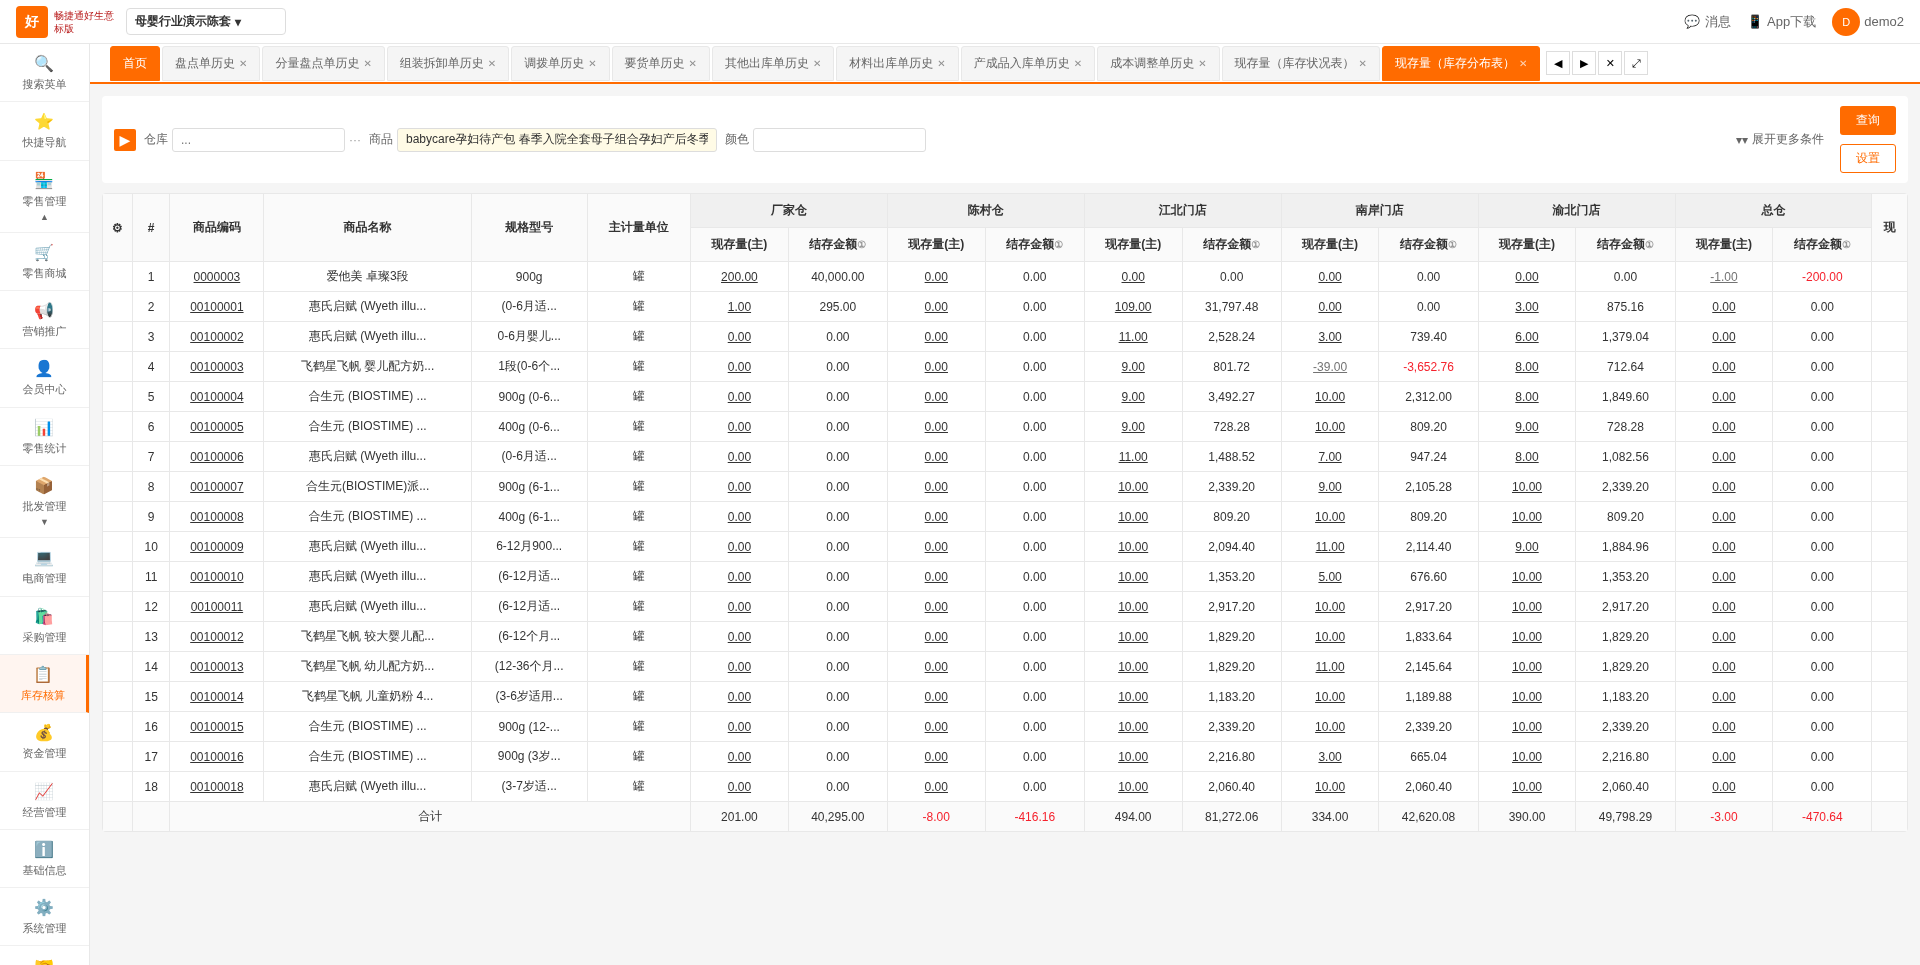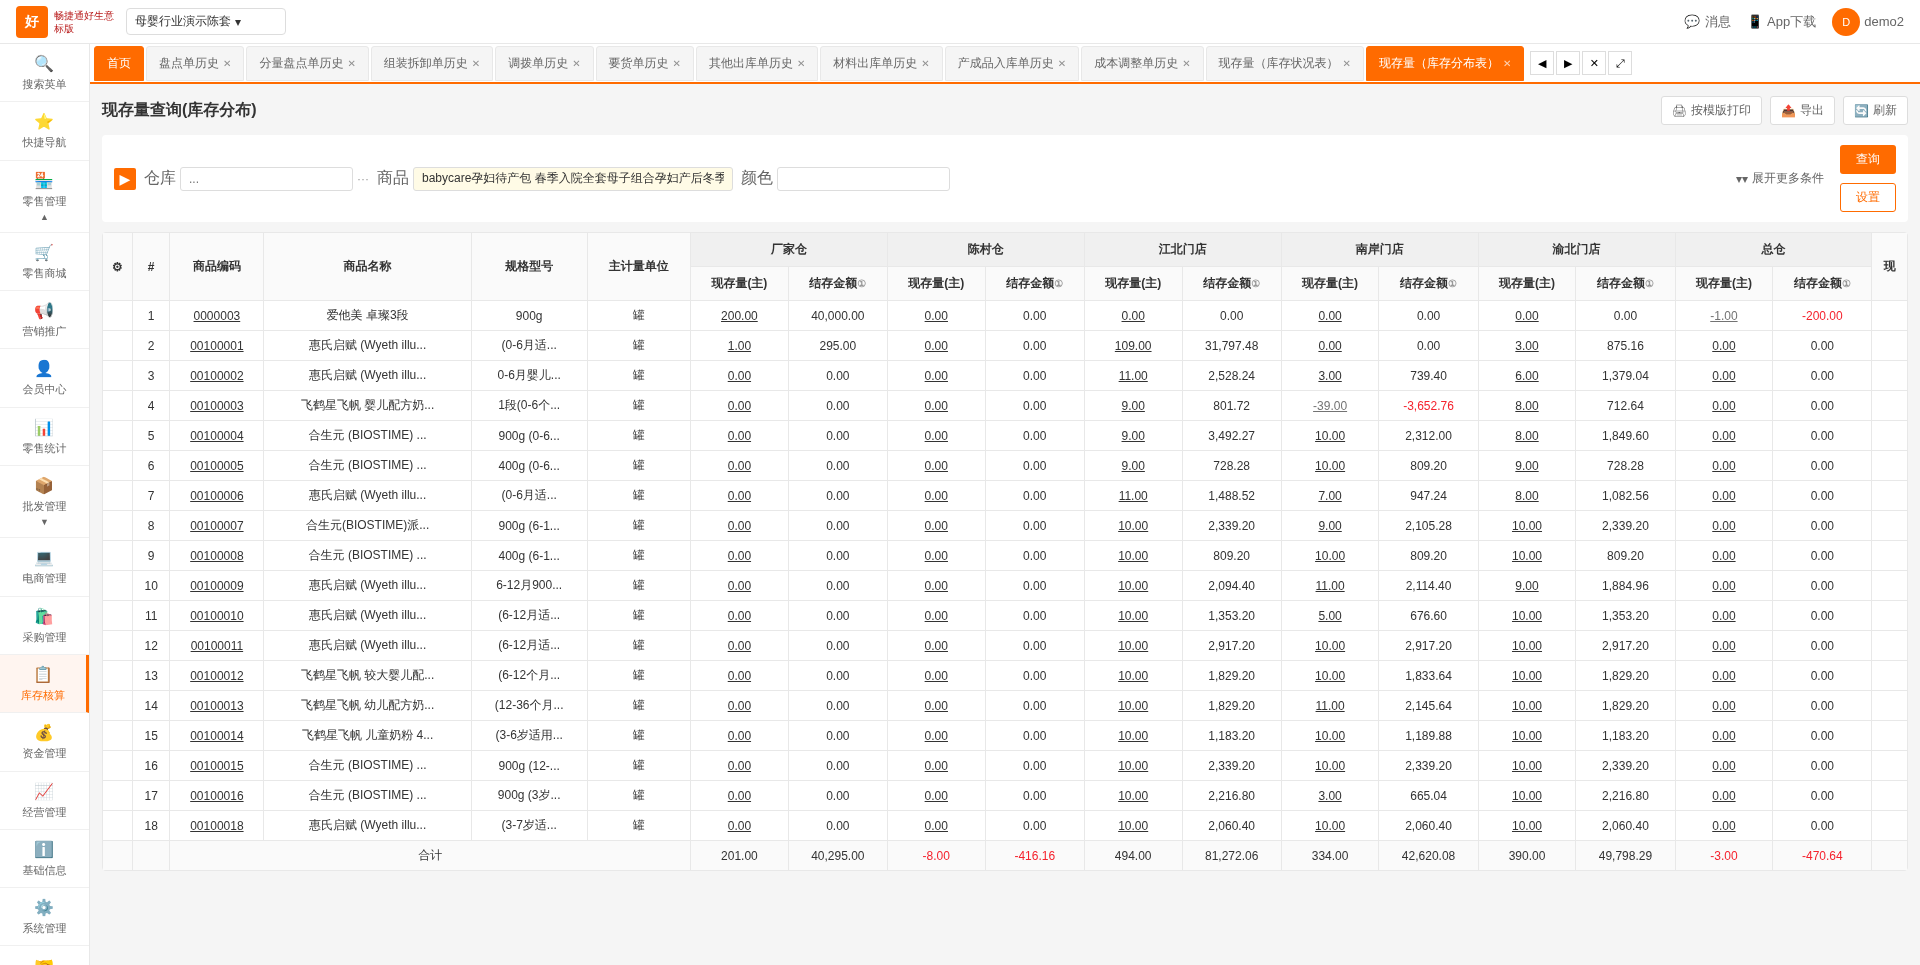--- a/index.html
+++ b/index.html
@@ -5,21 +5,21 @@
     * { margin: 0; padding: 0; box-sizing: border-box; }
     body { font-family: 'Microsoft YaHei', Arial, sans-serif; font-size: 12px; background: #f5f5f5; color: #333; overflow: hidden; }
 
     
     .app-container { display: flex; flex-direction: column; height: 965px; width: 1920px; }
     .top-bar { height: 44px; background: #fff; display: flex; align-items: center; justify-content: space-between; padding: 0 16px; border-bottom: 1px solid #e8e8e8; flex-shrink: 0; }
     .top-bar-left { display: flex; align-items: center; gap: 12px; }
     .logo-area { display: flex; align-items: center; gap: 6px; }
     .logo-icon { width: 32px; height: 32px; background: #ff6b00; border-radius: 4px; display: flex; align-items: center; justify-content: center; color: #fff; font-size: 14px; font-weight: bold; }
     .logo-text { font-size: 10px; color: #b91c1c; line-height: 1.3; }
-    .industry-selector { display: flex; align-items: center; gap: 4px; border: 1px solid #ddd; border-radius: 4px; padding: 4px 8px; cursor: pointer; font-size: 12px; color: #333; min-width: 160px; }
+    .industry-selector { display: flex; align-items: center; gap: 4px; border: 1px solid #ddd; border-radius: 4px; padding: 4px 8px; cursor: pointer; font-size: 12px; color: #333; min-width: 160px; font-weight: bold; }
     .top-bar-right { display: flex; align-items: center; gap: 16px; font-size: 13px; color: #666; }
     .top-bar-right-item { display: flex; align-items: center; gap: 4px; cursor: pointer; }
     .avatar { width: 28px; height: 28px; border-radius: 50%; background: #ff6b00; display: flex; align-items: center; justify-content: center; color: #fff; font-size: 11px; }
 
     .main-layout { display: flex; flex: 1; overflow: hidden; }
 
     
     .sidebar { width: 90px; background: #fff; border-right: 1px solid #e8e8e8; display: flex; flex-direction: column; flex-shrink: 0; overflow-y: auto; }
     .sidebar-item { display: flex; flex-direction: column; align-items: center; padding: 10px 4px; cursor: pointer; color: #666; font-size: 11px; gap: 4px; border-bottom: 1px solid #f0f0f0; }
     .sidebar-item.active { color: #ff6b00; background: #fff5f0; border-right: 3px solid #ff6b00; }
@@ -27,39 +27,39 @@
     .sidebar-item-label { text-align: center; line-height: 1.3; }
 
     
     .content-area { flex: 1; display: flex; flex-direction: column; overflow: hidden; }
 
     
     .tab-bar { height: 40px; background: #fff; display: flex; align-items: center; border-bottom: 2px solid #ff6b00; overflow-x: auto; flex-shrink: 0; padding: 0 4px; }
     .tab-bar::-webkit-scrollbar { height: 0; }
     .tab-item { display: flex; align-items: center; gap: 4px; padding: 8px 12px; white-space: nowrap; cursor: pointer; color: #666; font-size: 12px; border: 1px solid #e8e8e8; margin-right: 2px; border-radius: 3px 3px 0 0; background: #f5f5f5; }
     .tab-item.active { background: #ff6b00; color: #fff; border-color: #ff6b00; }
-    .tab-item.home { background: #ff6b00; color: #fff; border-color: #ff6b00; }
+    .tab-item.home { background: #ff6b00; color: #fff; border-color: #ff6b00; margin-left: 16px; }
     .tab-close { font-size: 10px; opacity: 0.7; }
     .tab-nav-btns { display: flex; gap: 2px; margin-left: 4px; }
     .tab-nav-btn { width: 24px; height: 24px; background: #fff; border: 1px solid #ddd; cursor: pointer; display: flex; align-items: center; justify-content: center; font-size: 11px; }
 
     
     .page-content { flex: 1; overflow: auto; background: #f5f5f5; padding: 12px; }
 
     
     .page-header { display: flex; align-items: center; justify-content: space-between; margin-bottom: 10px; }
     .page-title { font-size: 16px; font-weight: bold; color: #333; }
     .page-actions { display: flex; gap: 8px; }
     .page-action-btn { display: flex; align-items: center; gap: 4px; padding: 5px 10px; border: 1px solid #ddd; background: #fff; cursor: pointer; font-size: 12px; color: #666; border-radius: 3px; }
 
     
     .filter-bar { background: #fff; border-radius: 4px; padding: 10px 12px; margin-bottom: 10px; display: flex; align-items: center; gap: 8px; flex-wrap: wrap; }
     .filter-expand-btn { width: 22px; height: 22px; background: #ff6b00; color: #fff; display: flex; align-items: center; justify-content: center; cursor: pointer; border-radius: 2px; font-size: 14px; }
     .filter-field { display: flex; align-items: center; gap: 4px; }
-    .filter-label { color: #666; white-space: nowrap; font-size: 16px; text-align: right; }
+    .filter-label { color: #666; white-space: nowrap; font-size: 12px; text-align: right; }
     .filter-input { border: 1px solid #ddd; padding: 4px 8px; border-radius: 3px; font-size: 12px; color: #333; min-width: 100px; }
     .filter-input-wide { min-width: 320px; background: #fffbe6; }
     .filter-dots { color: #999; }
     .filter-expand-text { color: #666; font-size: 12px; cursor: pointer; display: flex; align-items: center; gap: 4px; }
     .btn-query { background: #ff6b00; color: #fff; border: none; padding: 6px 16px; border-radius: 3px; cursor: pointer; font-size: 12px; }
     .btn-settings { background: #fff; color: #ff6b00; border: 1px solid #ff6b00; padding: 5px 12px; border-radius: 3px; cursor: pointer; font-size: 12px; }
 
     
     .table-container { background: #fff; border-radius: 4px; overflow: auto; }
     .data-table { width: 100%; border-collapse: collapse; font-size: 12px; }
@@ -235,37 +235,20 @@
         <div class="tab-nav-btns">
           <button class="tab-nav-btn">◀</button>
           <button class="tab-nav-btn">▶</button>
           <button class="tab-nav-btn">✕</button>
           <button class="tab-nav-btn">⤢</button>
         </div>
       </div>
 
       <div class="page-content">
 
-        <div class="page-header">
-          <div class="page-title">现存量查询(库存分布)</div>
-          <div class="page-actions">
-            <button class="page-action-btn">
-              <span>🖨</span>
-              <span>按模版打印</span>
-            </button>
-            <button class="page-action-btn">
-              <span>📤</span>
-              <span>导出</span>
-            </button>
-            <button class="page-action-btn">
-              <span>🔄</span>
-              <span>刷新</span>
-            </button>
-          </div>
-        </div>
 
         <div class="filter-bar">
           <div class="filter-expand-btn">▶</div>
           <div class="filter-field">
             <span class="filter-label">仓库</span>
             <input class="filter-input" value="" placeholder="..." style="">
             <span class="filter-dots">···</span>
           </div>
           <div class="filter-field">
             <span class="filter-label">商品</span>

